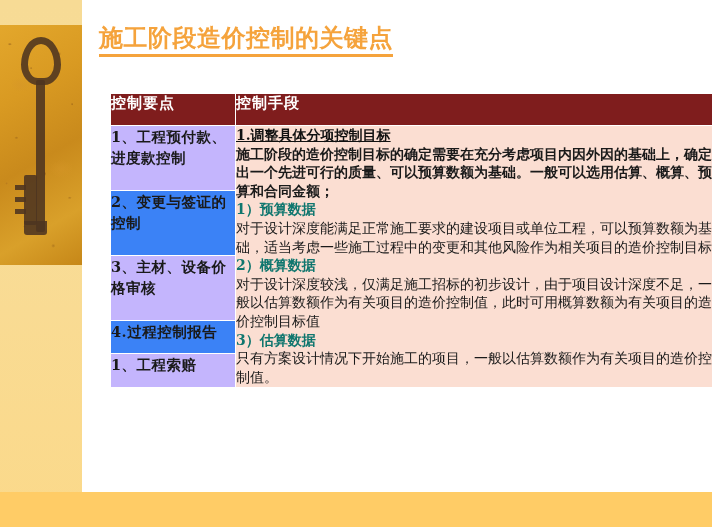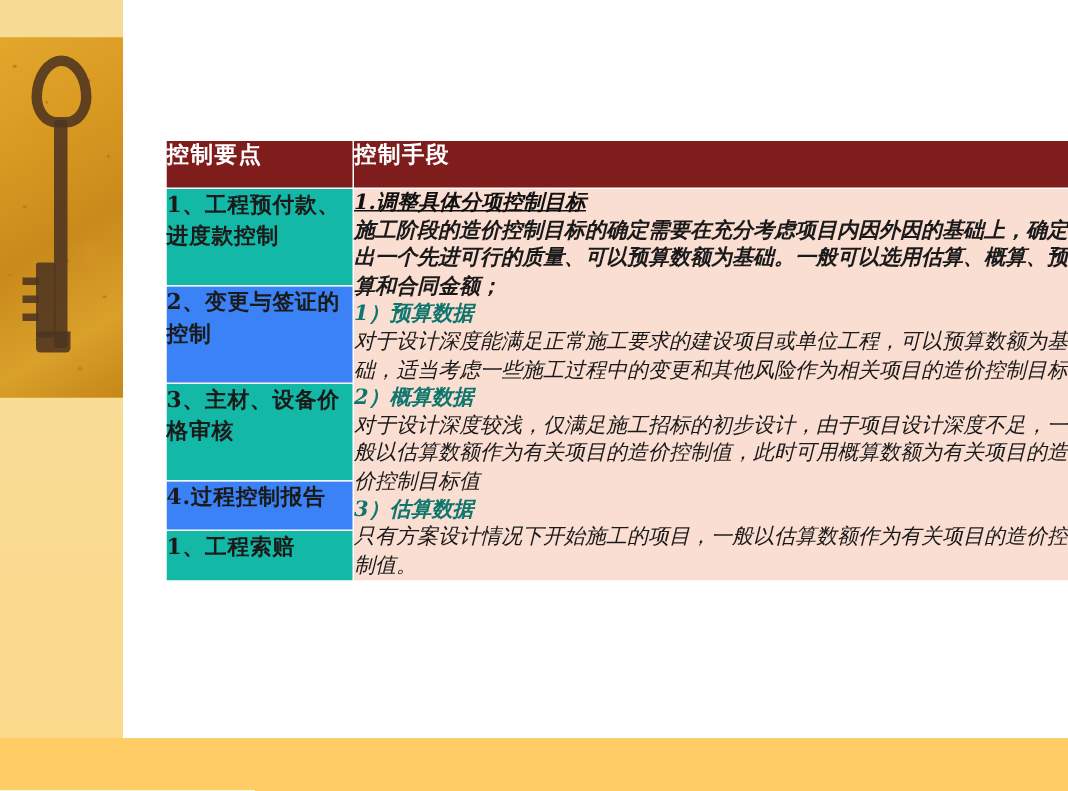--- a/index.html
+++ b/index.html
@@ -164,21 +164,21 @@
     font-size: 15px;
     font-weight: bold;
     text-align: left;
     padding: 8px 0 9px 18px;
     letter-spacing: 1px;
     height: 31px;
   }
   th.hdr.h2 { padding-left: 9px; }
 
   td.lcell {
-    background: #14b8a6;
+    background: #c4b5fd;
     font-family: "DejaVu Serif", "Liberation Serif", serif;
     font-size: 14.5px;
     font-weight: bold;
     color: #1a1a1a;
     padding: 8px 4px 8px 6px;
     line-height: 1.45;
     letter-spacing: .5px;
   }
   td.lcell.alt { background: #3b82f6; }
 
@@ -198,21 +198,20 @@
     font-weight: bold;
     color: #0f766e;
   }
   .rbody .sec-head-u {
     font-weight: bold;
     color: #111111;
     text-decoration: underline;
   }
   .rbody p {
     margin: 0;
-    font-style: italic;
   }
   .rbody p.b {
     font-weight: bold;
   }
 </style>
 </head>
 <body>
 
 <div id="slide">
 
@@ -225,20 +224,21 @@
       <div class="key-tooth" style="top:172px"></div>
       <div class="key-tooth" style="top:184px"></div>
       <div id="key-foot"></div>
     </div>
   </div>
 
   <div id="bottom-bar">
     <div id="bottom-bar-inner"></div>
   </div>
 
+  <div id="title">施工阶段造价控制的关键点</div>
 
   <table id="table">
     <colgroup>
         <col class="c1">
         <col class="c2">
       </colgroup>
     <thead>
       <tr>
         <th class="hdr h1">控制要点</th>
         <th class="hdr h2">控制手段</th>

